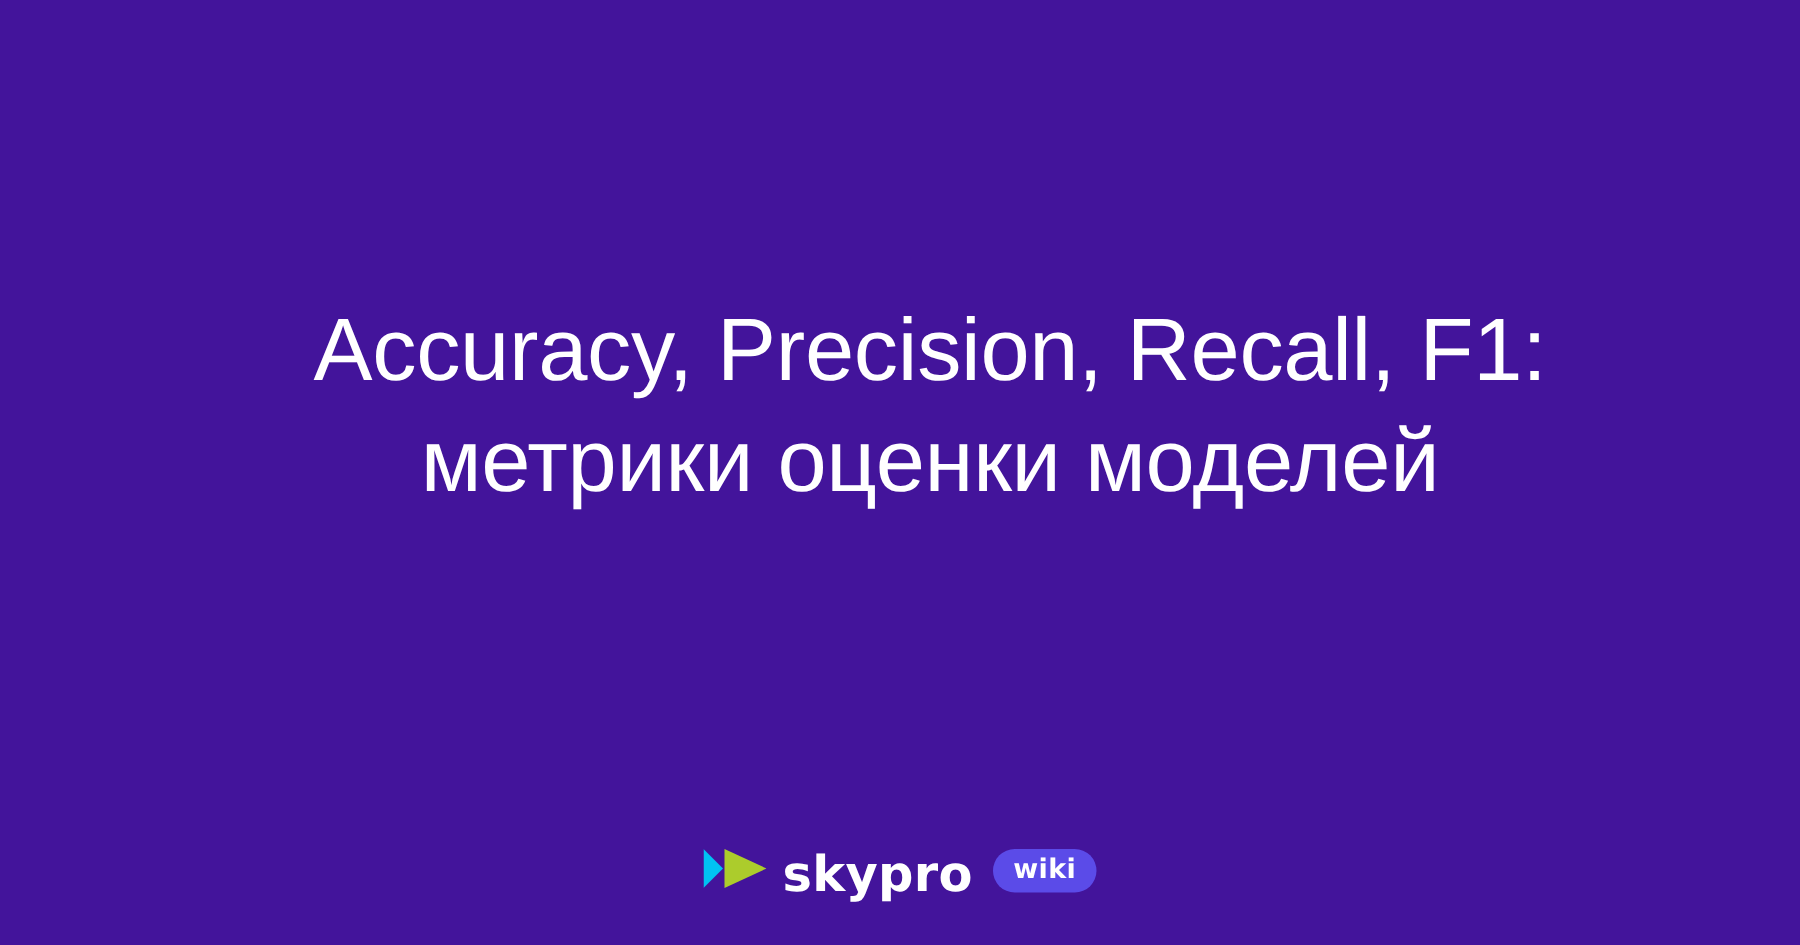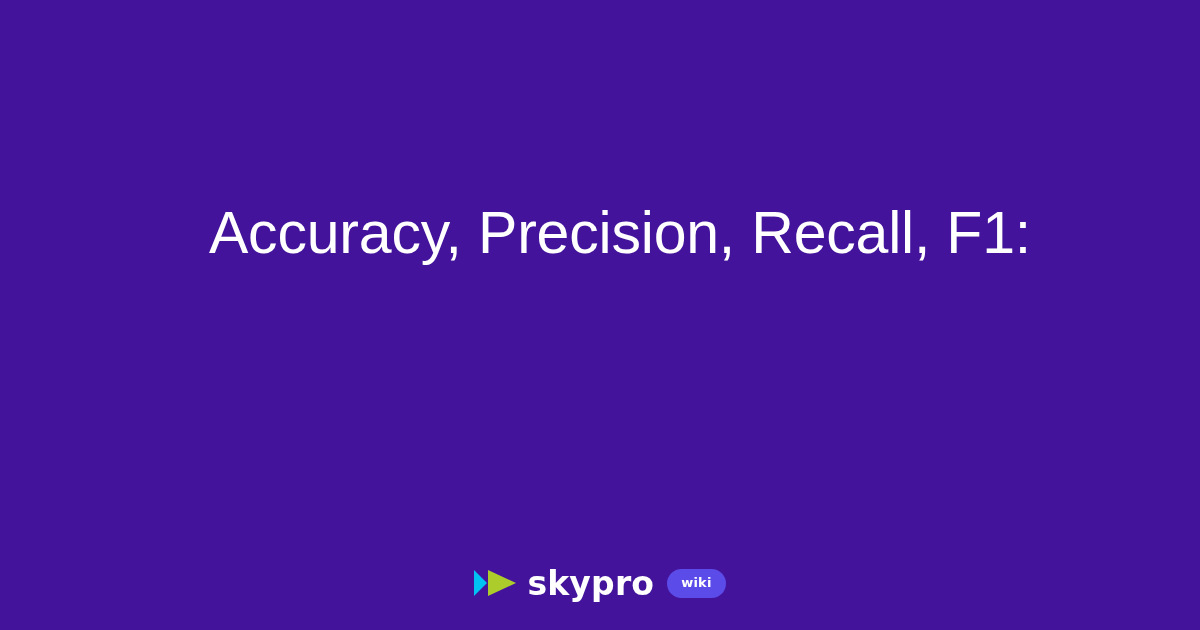--- a/index.html
+++ b/index.html
@@ -64,21 +64,21 @@
     position: absolute;
     left: 0;
     right: 0;
     bottom: 30px;
     display: flex;
     justify-content: center;
   }
 
   .logo-lockup {
     display: flex;
-    align-items: center;
+    align-items: flex-start;
     gap: 0;
     height: 34px;
   }
 
   .logo-mark {
     display: block;
     width: 42px;
     height: 26px;
     margin-right: 11px;
     flex: 0 0 auto;
@@ -96,35 +96,36 @@
   }
 
   .wiki-pill {
     margin-left: 13px;
     background: #5B4BE8;
     color: #FFFFFF;
     border-radius: 999px;
     padding: 5px 14px 6px;
     font-family: "DejaVu Sans", sans-serif;
     font-weight: 700;
-    font-size: 13px;
+    font-size: 18px;
     line-height: 18px;
     letter-spacing: 0.2px;
     white-space: nowrap;
     display: block;
   }
 </style>
 </head>
 <body>
 
 <div class="card">
 
   <div class="title-wrap">
     <h1 class="title">
       <span class="title-line">Accuracy, Precision, Recall, F1:</span>
+      <span class="title-line">метрики оценки моделей</span>
     </h1>
   </div>
 
   <div class="footer">
     <div class="logo-lockup">
 
       <svg class="logo-mark" viewBox="0 0 42 26" xmlns="http://www.w3.org/2000/svg" aria-hidden="true">
         <polygon points="0,0 0,26 13,13" fill="#00C2F3"></polygon>
         <polygon points="14,0 14,26 42,13" fill="#B5DC23" opacity="0.92"></polygon>
       </svg>

